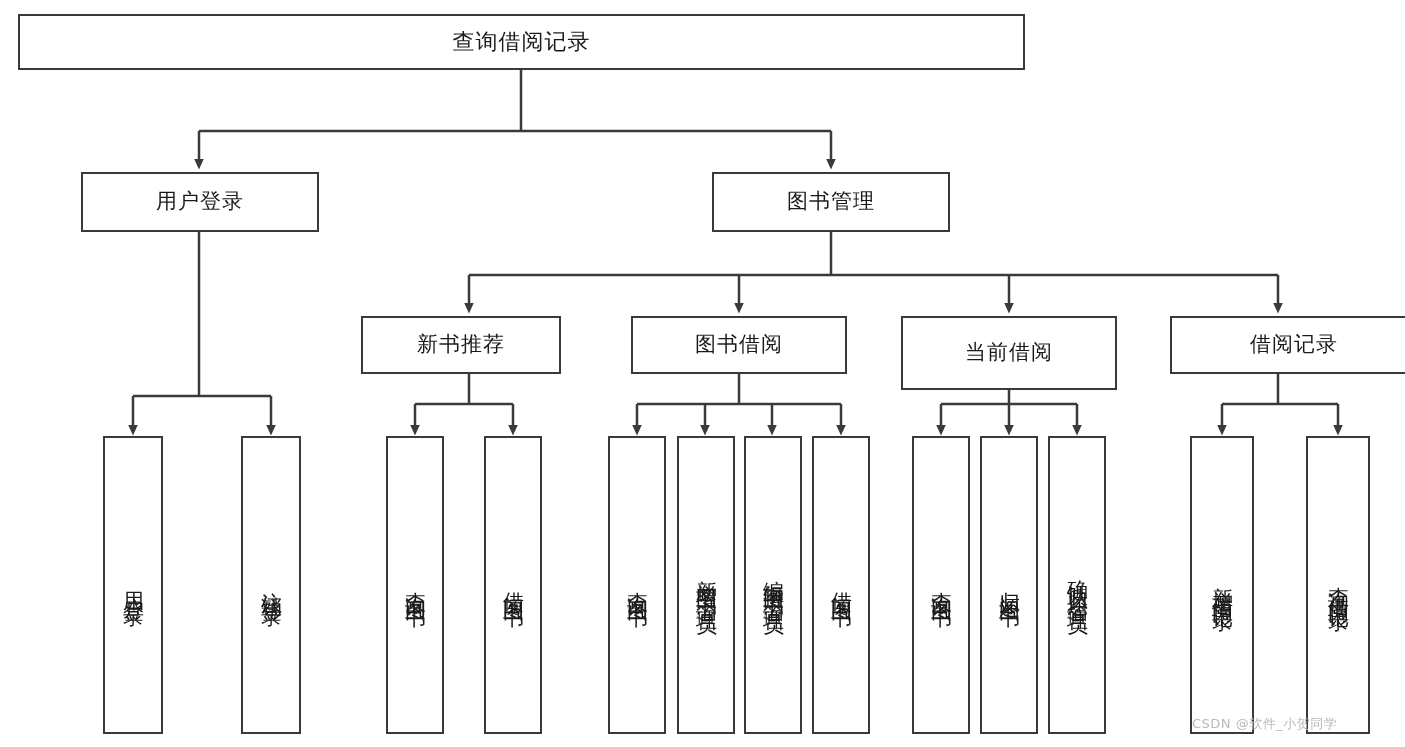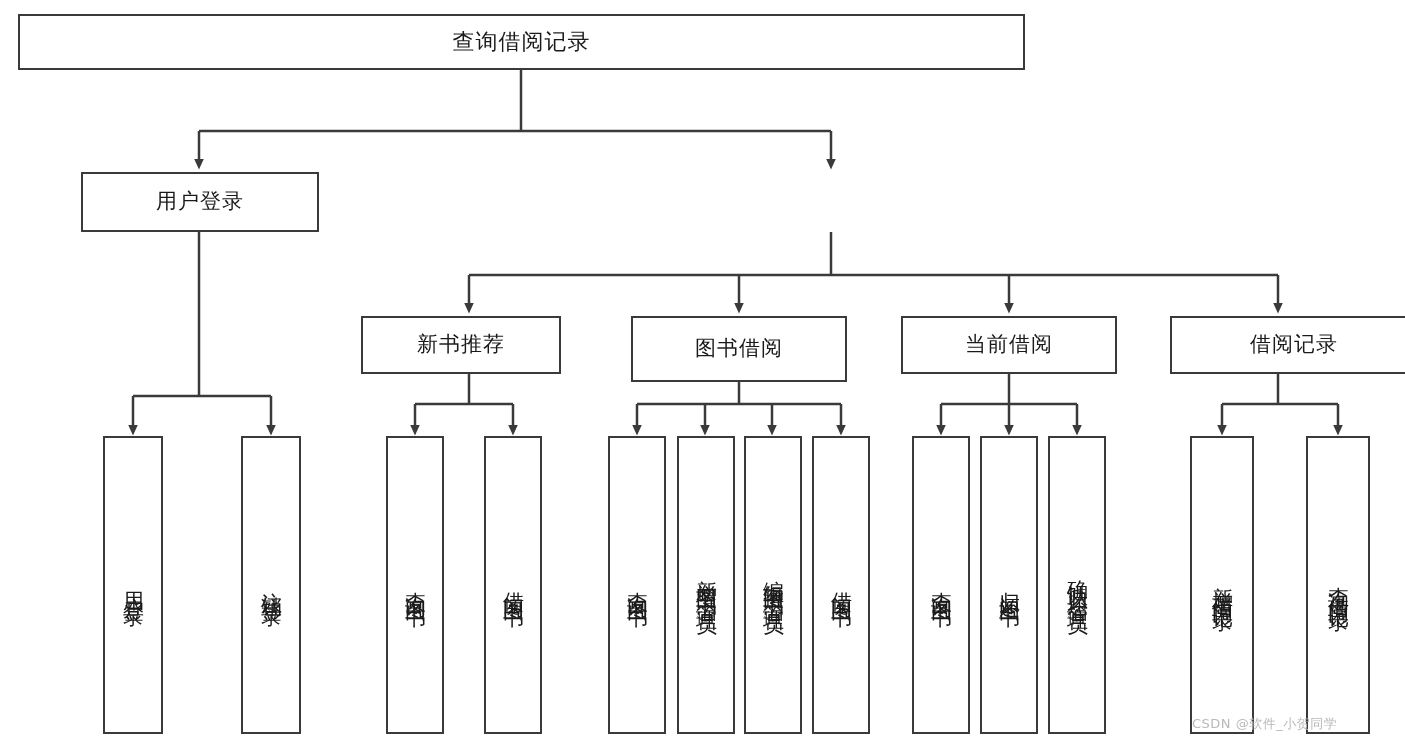--- a/index.html
+++ b/index.html
@@ -129,28 +129,31 @@
     </g>
   </svg>
 
   <div class="node root horiz" style="left:18px; top:14px; width:1007px; height:56px;">
     <span class="lbl">查询借阅记录</span>
   </div>
 
   <div class="node horiz" style="left:81px; top:172px; width:238px; height:60px;">
     <span class="lbl">用户登录</span>
   </div>
+  <div class="node horiz" style="left:712px; top:172px; width:238px; height:60px;">
+    <span class="lbl">图书管理</span>
+  </div>
 
   <div class="node horiz" style="left:361px; top:316px; width:200px; height:58px;">
     <span class="lbl">新书推荐</span>
   </div>
-  <div class="node horiz" style="left:631px; top:316px; width:216px; height:66px;">
+  <div class="node horiz" style="left:631px; top:316px; width:216px; height:58px;">
     <span class="lbl">图书借阅</span>
   </div>
-  <div class="node horiz" style="left:901px; top:316px; width:216px; height:58px;">
+  <div class="node horiz" style="left:901px; top:316px; width:216px; height:74px;">
     <span class="lbl">当前借阅</span>
   </div>
   <div class="node horiz" style="left:1170px; top:316px; width:248px; height:58px;">
     <span class="lbl">借阅记录</span>
   </div>
 
   <div class="node vert" style="left:103px; top:436px; width:60px; height:298px;">
     <span class="lbl">用户登录</span>
   </div>
   <div class="node vert" style="left:241px; top:436px; width:60px; height:298px;">

